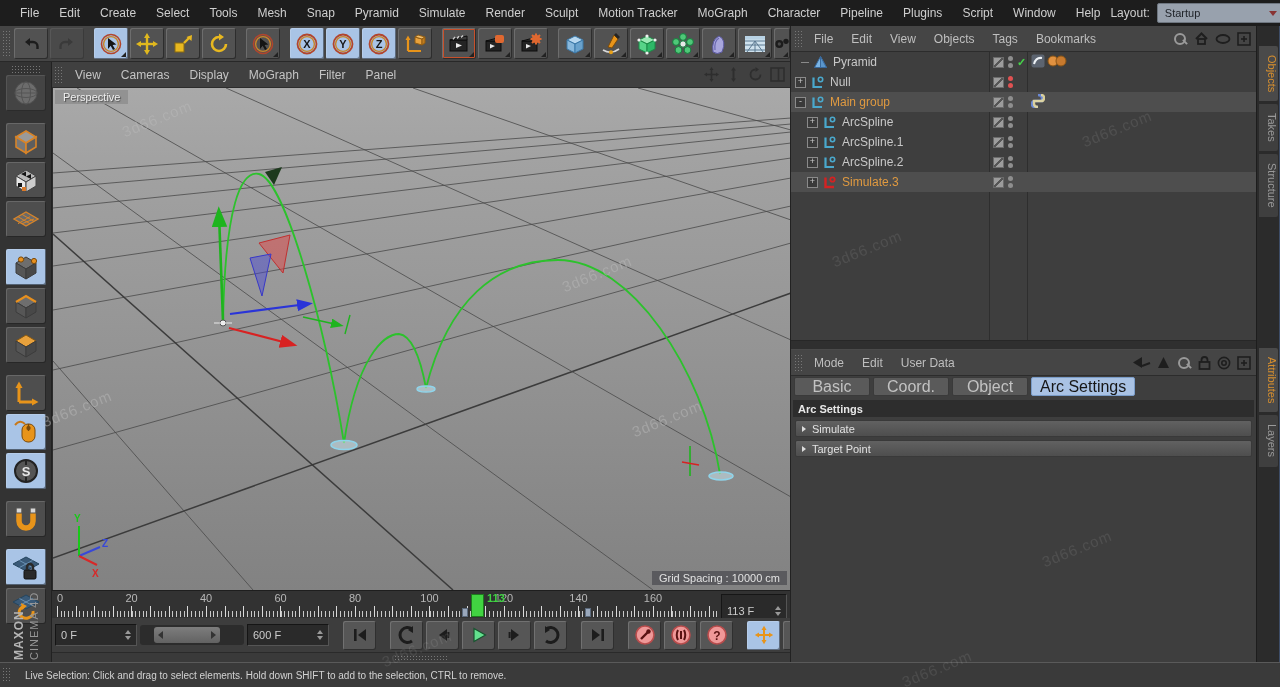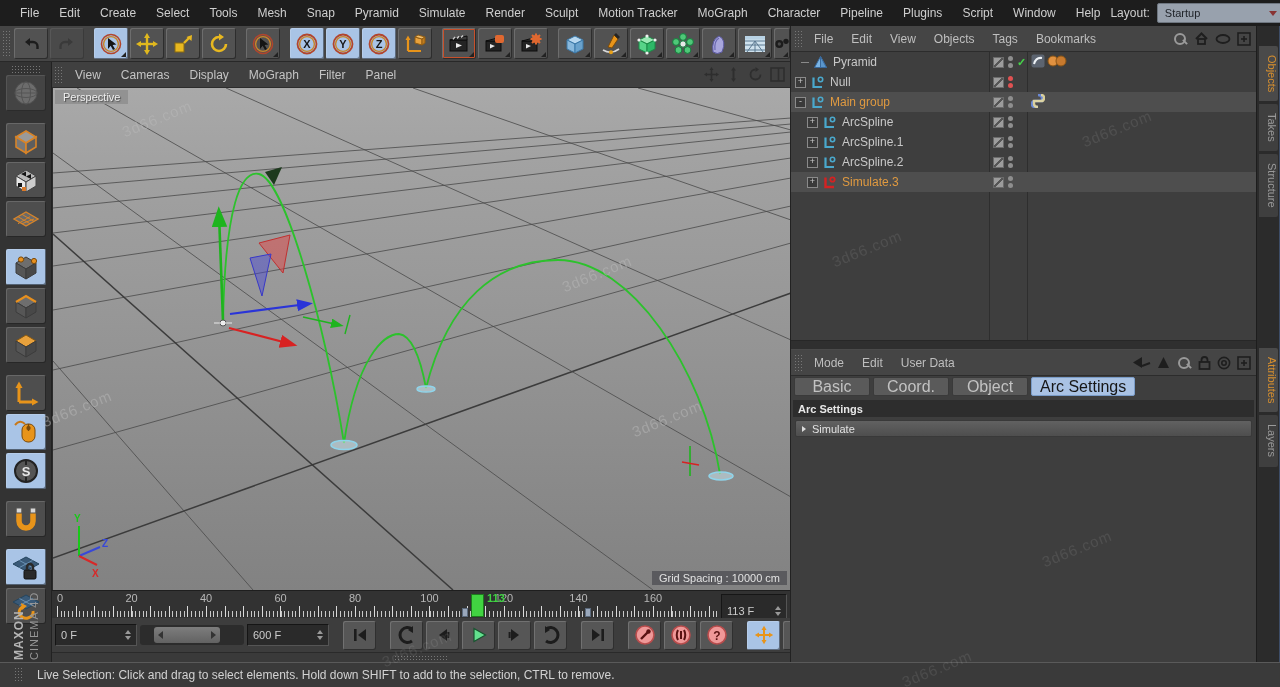--- a/index.html
+++ b/index.html
@@ -71,21 +71,21 @@
   .hslider .handle{position:absolute;left:14px;top:2px;width:66px;height:16px;background:linear-gradient(#7d7d7d,#626262);border-radius:3px;display:flex;align-items:center;justify-content:space-between;padding:0 4px;box-sizing:border-box;}
   .hslider .handle i{width:0;height:0;border-top:4px solid transparent;border-bottom:4px solid transparent;}
   .hslider .handle .l{border-right:5px solid #333;}
   .hslider .handle .r{border-left:5px solid #333;}
   .trbtn{width:33px;height:29px;background:#565656;border-radius:2px;display:flex;align-items:center;justify-content:center;box-shadow:inset 1px 1px 0 rgba(255,255,255,.16),inset -1px -1px 0 rgba(0,0,0,.45);flex:none;}
   .trbtn.active{background:#a9c4e6;}
   .gap8{width:8px;flex:none;}
   
   .thinstrip{position:absolute;left:52px;top:652px;width:738px;height:10px;background:#3a3a3a;border-top:1px solid #2a2a2a;display:flex;justify-content:center;align-items:center;box-sizing:border-box;}
   .thinstrip .grip-h{width:54px;height:6px;}
-  .statusbar{position:absolute;left:0;right:0;bottom:0;height:25px;background:#3a3a3a;border-top:1px solid #5a5a5a;display:flex;align-items:center;font-size:12px;color:#d2d2d2;padding-left:14px;box-sizing:border-box;z-index:30;}
+  .statusbar{position:absolute;left:0;right:0;bottom:0;height:25px;background:#3a3a3a;border-top:1px solid #5a5a5a;display:flex;align-items:center;font-size:10px;color:#d2d2d2;padding-left:2px;box-sizing:border-box;z-index:30;}
   .statusbar .grip-v{height:16px;margin-right:14px;}
   
   .right{position:absolute;left:790px;top:26px;width:466px;height:636px;background:#3e3e3e;border-left:1px solid #222;box-sizing:border-box;z-index:24;}
   .pmenu{height:26px;background:#454545;display:flex;align-items:center;font-size:12px;color:#bfbfbf;border-bottom:1px solid #2c2c2c;box-sizing:border-box;}
   .pmenu .mi{padding:0 9px;}
   .pmenu .icons{margin-left:auto;display:flex;align-items:center;gap:6px;padding-right:5px;}
   .om-tree{position:relative;height:288px;background:#3e3e3e;font-size:12px;overflow:hidden;}
   .colline{position:absolute;top:0;bottom:0;width:1px;background:#2e2e2e;}
   .orow{position:relative;height:20px;display:flex;align-items:center;}
   .orow.sel{background:#4e4e4e;}
@@ -998,20 +998,24 @@
       <span class="atab">Basic</span>
       <span class="atab">Coord.</span>
       <span class="atab">Object</span>
       <span class="atab active">Arc Settings</span>
     </div>
     <div class="attr-section">Arc Settings</div>
     <div class="agroup">
         <span class="tri"></span>
         <span>Simulate</span>
       </div>
+    <div class="agroup">
+        <span class="tri"></span>
+        <span>Target Point</span>
+      </div>
   </div>
 
   <div class="side-strip">
     <div class="stack-top">
       <span class="vtab activeT">Objects</span>
       <span class="vtab">Takes</span>
       <span class="vtab">Structure</span>
     </div>
     <div class="stack-bot">
       <span class="vtab activeT">Attributes</span>

